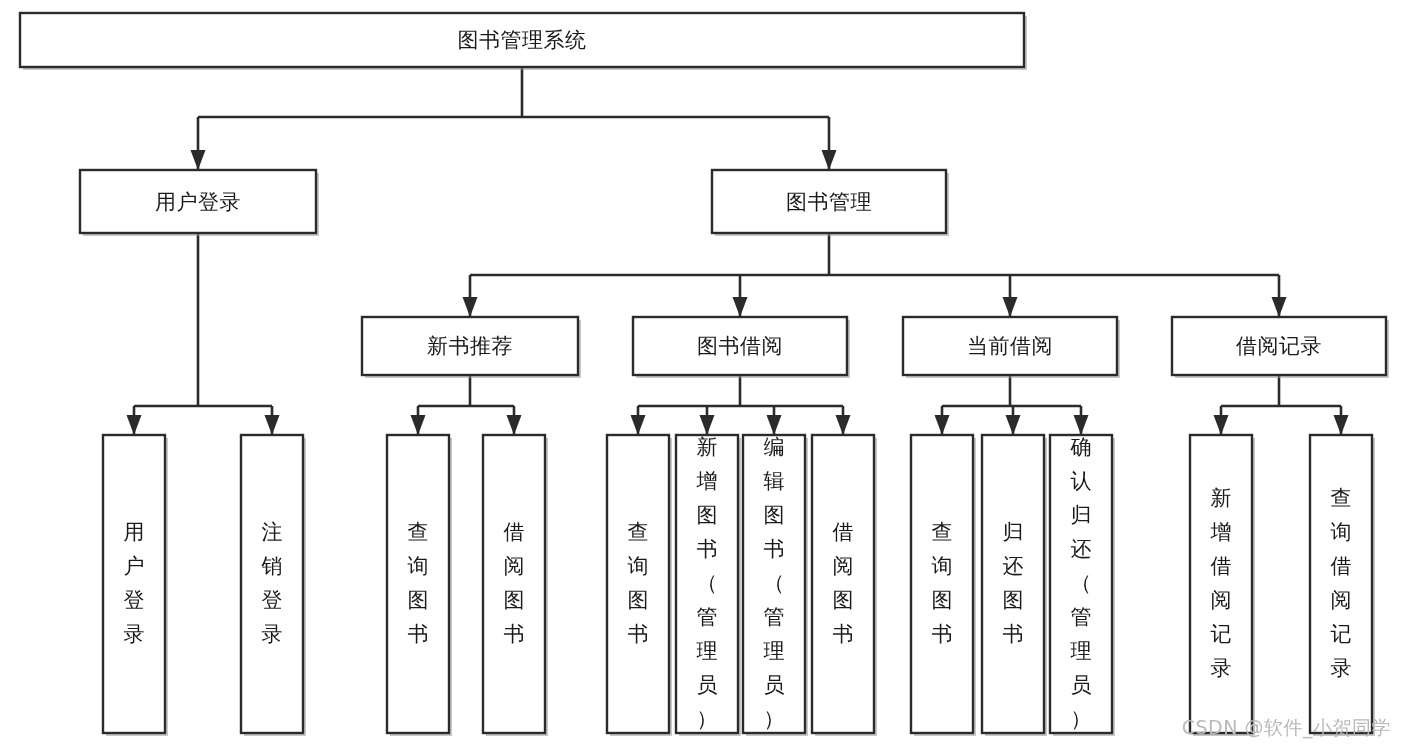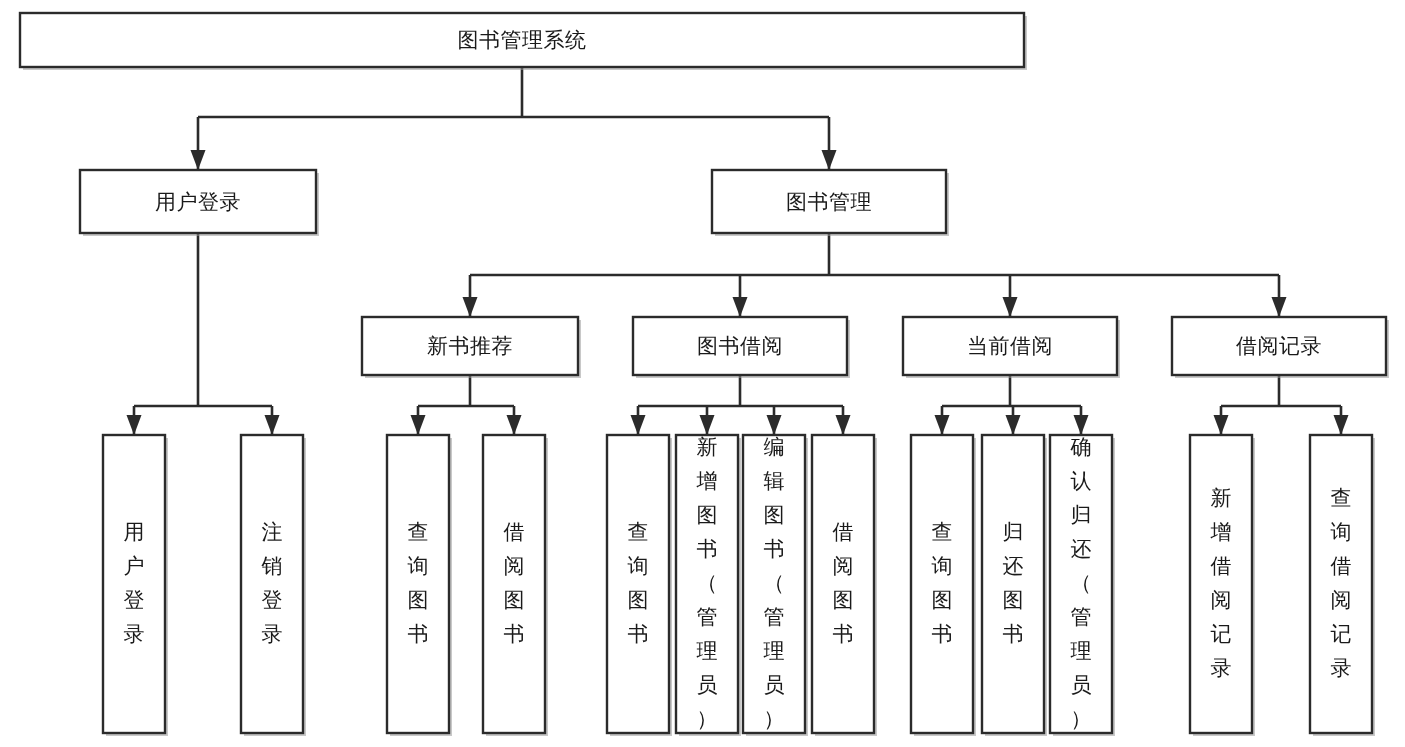--- a/index.html
+++ b/index.html
@@ -228,13 +228,14 @@
           <rect x="1190" y="435" width="62" height="298" class="node-box"></rect>
           <text x="1221" class="node-label-v-char"><tspan x="1221" y="499">新</tspan><tspan x="1221" y="533">增</tspan><tspan x="1221" y="567">借</tspan><tspan x="1221" y="601">阅</tspan><tspan x="1221" y="635">记</tspan><tspan x="1221" y="669">录</tspan></text>
         </g>
         <g>
           <rect x="1313" y="438" width="62" height="298" class="node-box-shadow"></rect>
           <rect x="1310" y="435" width="62" height="298" class="node-box"></rect>
           <text x="1341" class="node-label-v-char"><tspan x="1341" y="499">查</tspan><tspan x="1341" y="533">询</tspan><tspan x="1341" y="567">借</tspan><tspan x="1341" y="601">阅</tspan><tspan x="1341" y="635">记</tspan><tspan x="1341" y="669">录</tspan></text>
         </g>
       </g>
   </svg>
+  <div class="watermark-text">CSDN @软件_小贺同学</div>
 </div>
 
 </body></html>

